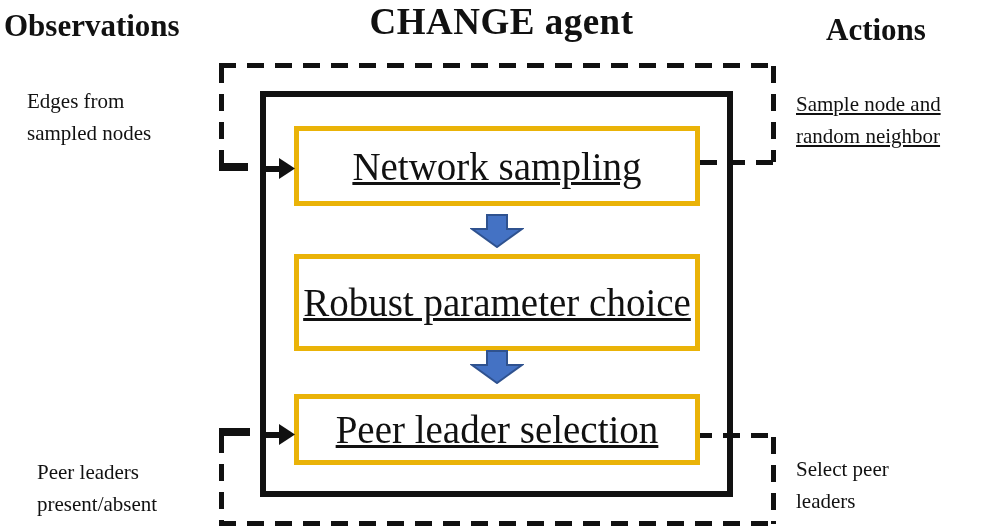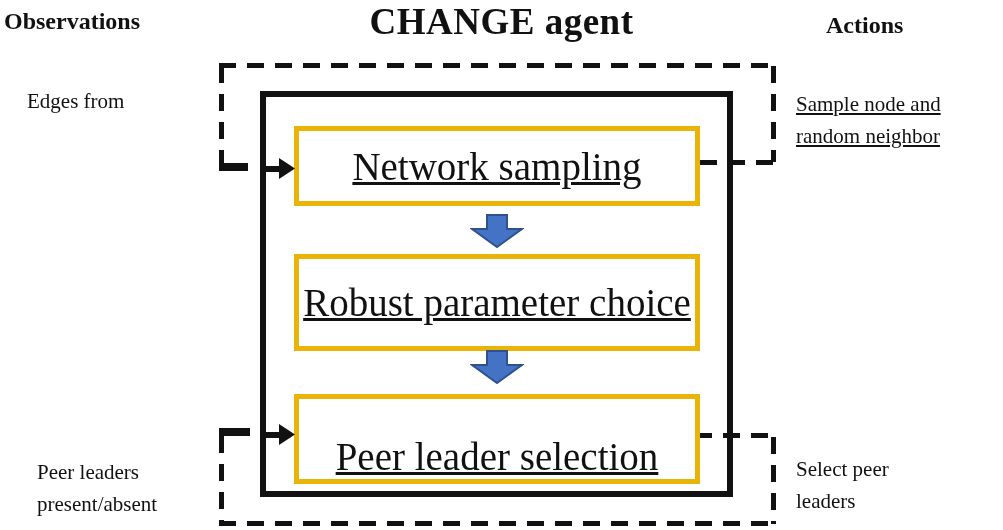--- a/index.html
+++ b/index.html
@@ -16,21 +16,21 @@
 
   
   .fig-title {
     left: 0; right: 0; top: 0;
     text-align: center;
     font-size: 37px;
     font-weight: bold;
     letter-spacing: 0.5px;
   }
   .col-heading {
-    font-size: 24px;
+    font-size: 31px;
     font-weight: bold;
   }
   .side-note {
     font-size: 21px;
     line-height: 32px;
     white-space: nowrap;
   }
 
   
   .agent-frame {
@@ -48,21 +48,21 @@
     background: #ffffff;
     display: flex;
     align-items: center;
     justify-content: center;
     font-size: 39px;
     white-space: nowrap;
     text-decoration: underline;
   }
   .step-1 { top: 126px; }
   .step-2 { top: 254px; height: 97px; }
-  .step-3 { top: 394px; height: 90px; align-items: flex-end; }
+  .step-3 { top: 394px; height: 71px; }
 
   
   .h-dash {
     height: 5px;
     background: repeating-linear-gradient(to right, #111111 0 17px, transparent 17px 28px);
   }
   .v-dash {
     width: 5px;
     background: repeating-linear-gradient(to bottom, #111111 0 17px, transparent 17px 28px);
   }
@@ -86,20 +86,21 @@
 <body>
 
 <div class="canvas">
 
   <div class="abs fig-title">CHANGE agent</div>
   <div class="abs col-heading" style="left:4px; top:8px;">Observations</div>
   <div class="abs col-heading" style="left:826px; top:12px;">Actions</div>
 
   <div class="abs side-note" style="left:27px; top:85px;">
     <div>Edges from</div>
+    <div>sampled nodes</div>
   </div>
   <div class="abs side-note" style="left:796px; top:88px;text-decoration:underline;">
     <div>Sample node and</div>
     <div>random neighbor</div>
   </div>
   <div class="abs side-note" style="left:18px; top:456px;margin-left:19px;">
     <div>Peer leaders</div>
     <div>present/absent</div>
   </div>
   <div class="abs side-note" style="left:796px; top:453px;">

